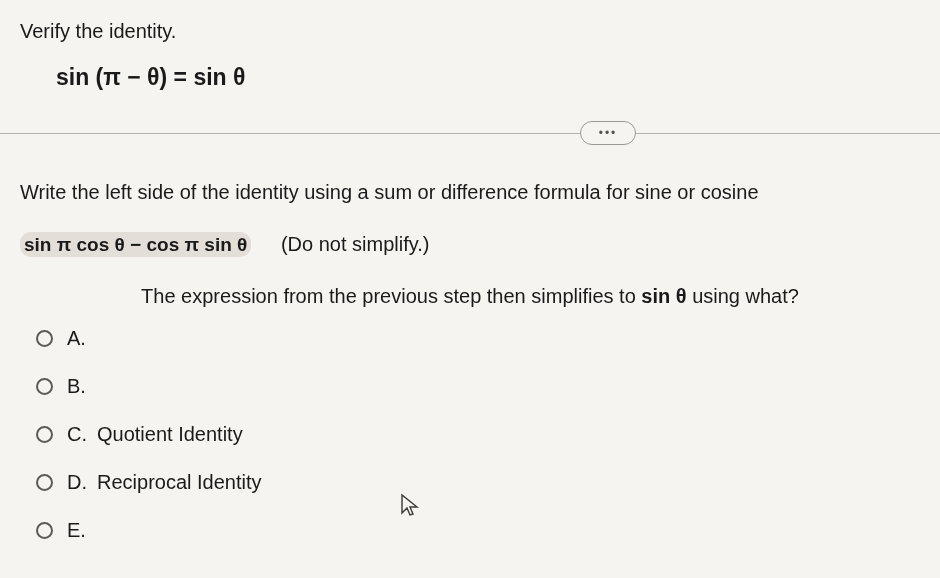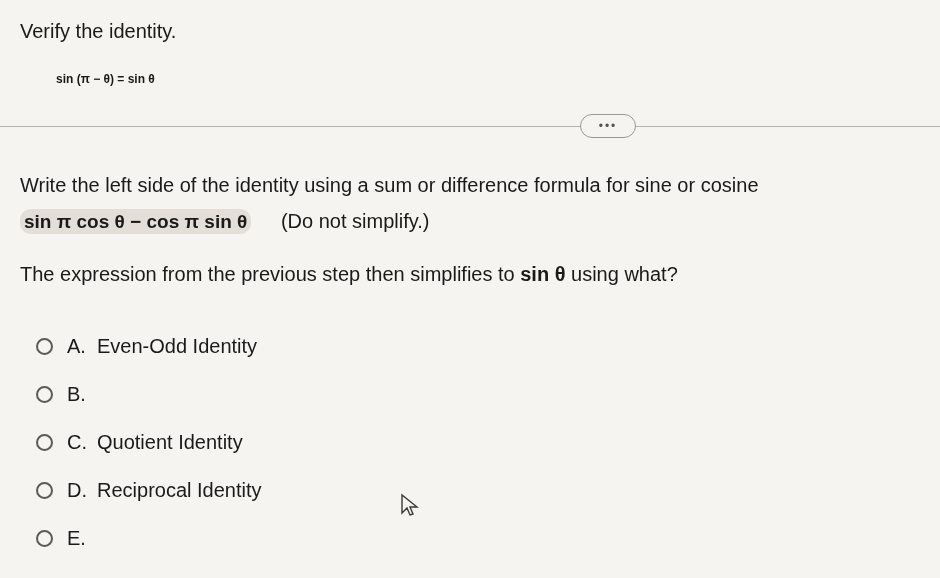--- a/index.html
+++ b/index.html
@@ -12,27 +12,27 @@
       height: 578px;
       font-family: Arial, Helvetica, sans-serif;
       background: #f5f4f0;
       color: #1a1a1a;
       font-size: 20px;
       line-height: 1.5;
       padding: 16px 20px;
       position: relative;
     }
     .instruction {
-      margin-bottom: 24px;
+      margin-bottom: 14px;
     }
     .identity {
       margin-left: 36px;
       margin-bottom: 24px;
       font-weight: bold;
-      font-size: 12px;
+      font-size: 23px;
     }
     .divider-row {
       position: relative;
       height: 28px;
       margin-bottom: 30px;
     }
     .hr-line {
       border: none;
       border-top: 1px solid #b5b3ae;
       position: absolute;
@@ -51,37 +51,38 @@
       height: 24px;
       display: flex;
       align-items: center;
       justify-content: center;
       font-size: 12px;
       color: #555;
       letter-spacing: 2px;
       cursor: pointer;
     }
     .step1 {
-      margin-bottom: 6px;
+      margin-bottom: 22px;
     }
     .expanded {
       margin-bottom: 22px;
     }
     .expanded-formula {
       background: #e3ded7;
       font-weight: bold;
       padding: 2px 4px;
       font-size: 19px;
       border-radius: 11px;
     }
     .hint {
       margin-left: 24px;
     }
     .step2 {
-      margin-bottom: 42px;
+      margin-bottom: 12px;
+      text-align: center;
     }
     .options {
       margin-left: 16px;
     }
     .option-row {
       display: flex;
       align-items: baseline;
       margin-bottom: 18px;
     }
     .option-row:last-child {
@@ -135,21 +136,20 @@
 </div>
 
 <div class="step2">
   <span>The expression from the previous step then simplifies to </span><span class="bold">sin θ</span><span> using what?</span>
 </div>
 
 <div class="options">
   <div class="option-row">
     <span class="radio"></span>
     <span class="option-letter">A.</span>
-    <span>Even-Odd Identity</span>
   </div>
   <div class="option-row">
     <span class="radio"></span>
     <span class="option-letter">B.</span>
   </div>
   <div class="option-row">
     <span class="radio"></span>
     <span class="option-letter">C.</span>
     <span>Quotient Identity</span>
   </div>

